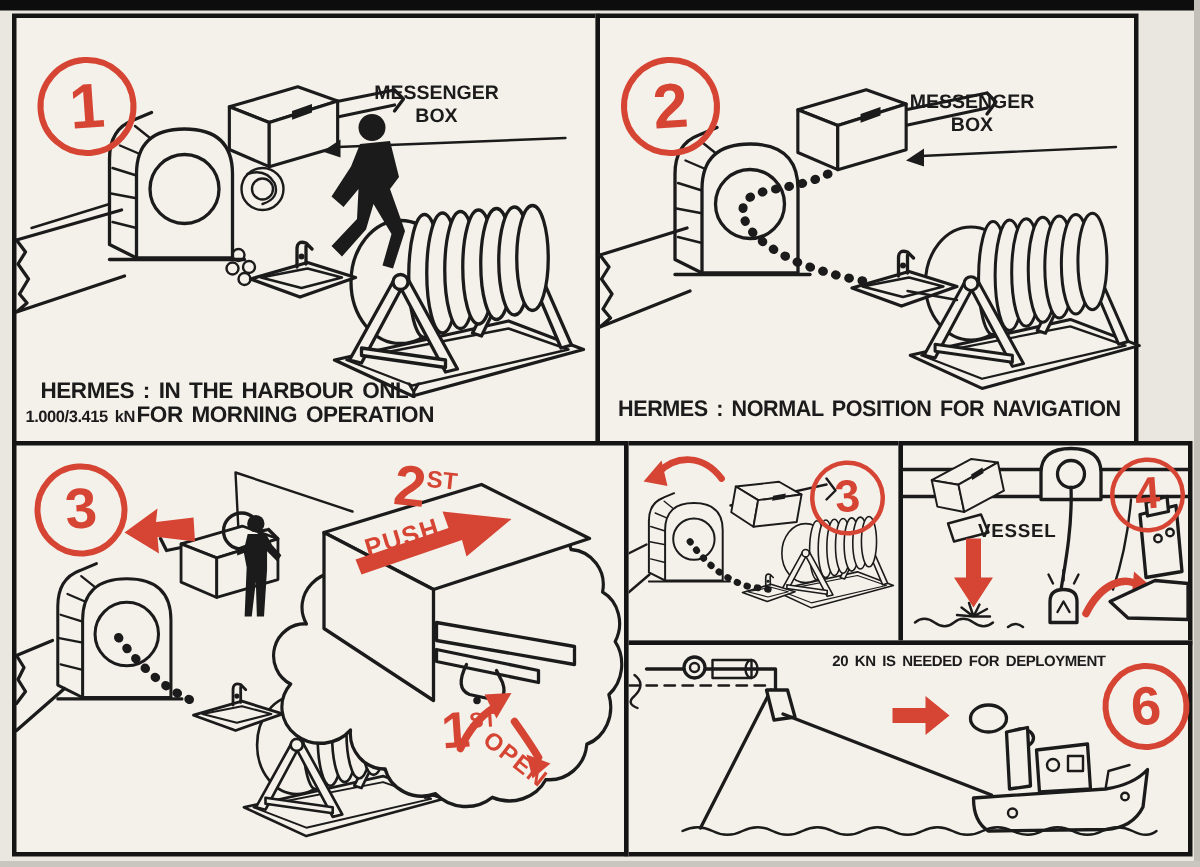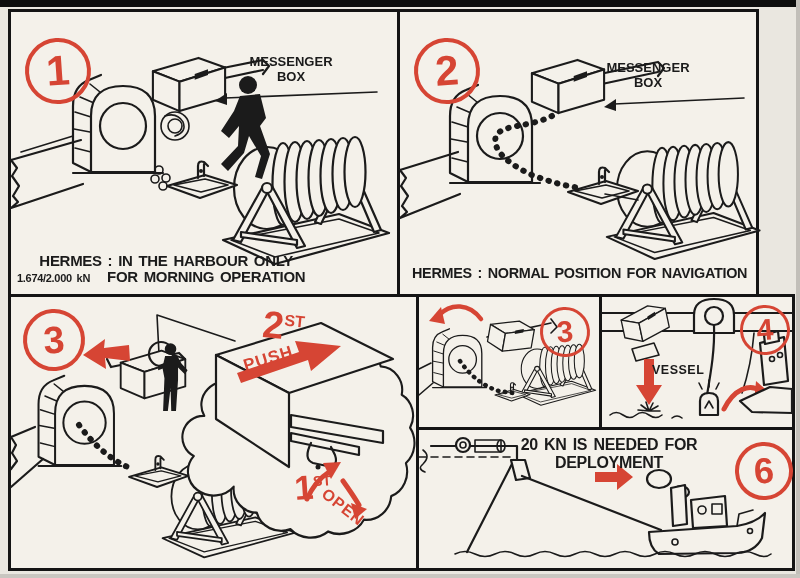--- a/index.html
+++ b/index.html
@@ -123,25 +123,25 @@
         <use href="#walker" transform="translate(206,64)"></use>
       </g>
     </svg>
     <div class="numc" style="left:14px; top:26px; width:58px; height:58px; font-size:42px;">
       <span>1</span>
     </div>
     <div class="abs mlabel" style="left:232px; top:42px; width:96px;">
       <div>MESSENGER</div>
       <div>BOX</div>
     </div>
-    <div class="abs cap" style="left:6px; top:241px; font-size:15px; line-height:15px;text-align:center;">
+    <div class="abs cap" style="left:6px; top:241px; font-size:15px; line-height:15px;">
       <div style="padding-left:10px;">HERMES : IN THE HARBOUR ONLY</div>
       <div style="display:flex; align-items:baseline; margin-top:1px;">
-        <span style="font-size:11px;">1.674/2.000 kN</span>
-        <span style="margin-left:17px;">FOR MORNING OPERATION</span>
+        <span style="font-size:11px;">1.000/3.415 kN</span>
+        <span style="margin-left:1px;">FOR MORNING OPERATION</span>
       </div>
     </div>
   </section>
 
   <section class="panel" id="panel2" style="left:397px; top:9px; width:356px; height:282px;">
     <svg width="356" height="282" viewBox="0 0 356 282">
       <g>
         <path class="line" d="M0,158 L58,140 M0,206 L60,182 M0,158 L6,166 L1,174 L8,184 L2,194 L7,200 L0,206"></path>
       </g>
       <g>
@@ -304,21 +304,21 @@
         <polygon class="face" points="158,46 182,40 186,84 162,88"></polygon>
         <polygon class="face" points="162,38 176,34 177,44 163,47"></polygon>
         <circle class="line thin" cx="170" cy="62" r="2.5"></circle>
         <circle class="line thin" cx="178" cy="58" r="2.5"></circle>
         <path class="face" d="M138,104 L168,90 L190,92 L190,116 L150,115 Z"></path>
       </g>
     </svg>
     <div class="numc" style="left:138px; top:8px; width:44px; height:44px; font-size:30px; border-width:3.5px;">
       <span>4</span>
     </div>
-    <div class="abs cap" style="left:50px; top:66px; font-size:12.5px; letter-spacing:0.5px;">VESSEL</div>
+    <div class="abs cap" style="left:50px; top:50px; font-size:12.5px; letter-spacing:0.5px;">VESSEL</div>
     <div class="abs cap" style="left:146px; top:98px; font-size:12.5px; letter-spacing:0.5px;margin-top:44px;">TUG</div>
   </section>
 
   <section class="panel" id="panel6" style="left:416px; top:427px; width:373px; height:138px;">
     <svg width="373" height="138" viewBox="0 0 373 138">
       <g>
         <path class="line" d="M12,16 H98 M98,16 V30"></path>
         <circle class="face" cx="44" cy="15" r="7"></circle>
         <circle class="line thin" cx="44" cy="15" r="3"></circle>
         <rect class="line thin" x="56" y="10" width="26" height="12"></rect>
@@ -349,19 +349,19 @@
         <path class="line thin" d="M318,96 L320,84 L334,80"></path>
       </g>
       <g>
         <path class="line thin" d="M36,124 q10,-5 20,0 t20,0 t20,0 t20,0 t20,0 t20,0 t20,0 t20,0 t20,0 t20,0 t20,0 t20,0 t20,0 t20,0 t20,0 t16,0"></path>
       </g>
     </svg>
     <div class="numc" style="left:316px; top:12px; width:50px; height:50px; font-size:36px;">
       <span>6</span>
     </div>
     <div class="abs cap" style="left:62px; top:6px; width:256px; text-align:center; white-space:normal;">
-      <div style="font-size:16px;">20 KN IS NEEDED FOR DEPLOYMENT</div>
+      <div style="font-size:10px;text-align:right;">20 KN IS NEEDED FOR DEPLOYMENT</div>
     </div>
   </section>
 
   <div class="edge-r"></div>
   <div class="edge-b"></div>
 </div>
 
 </body></html>

